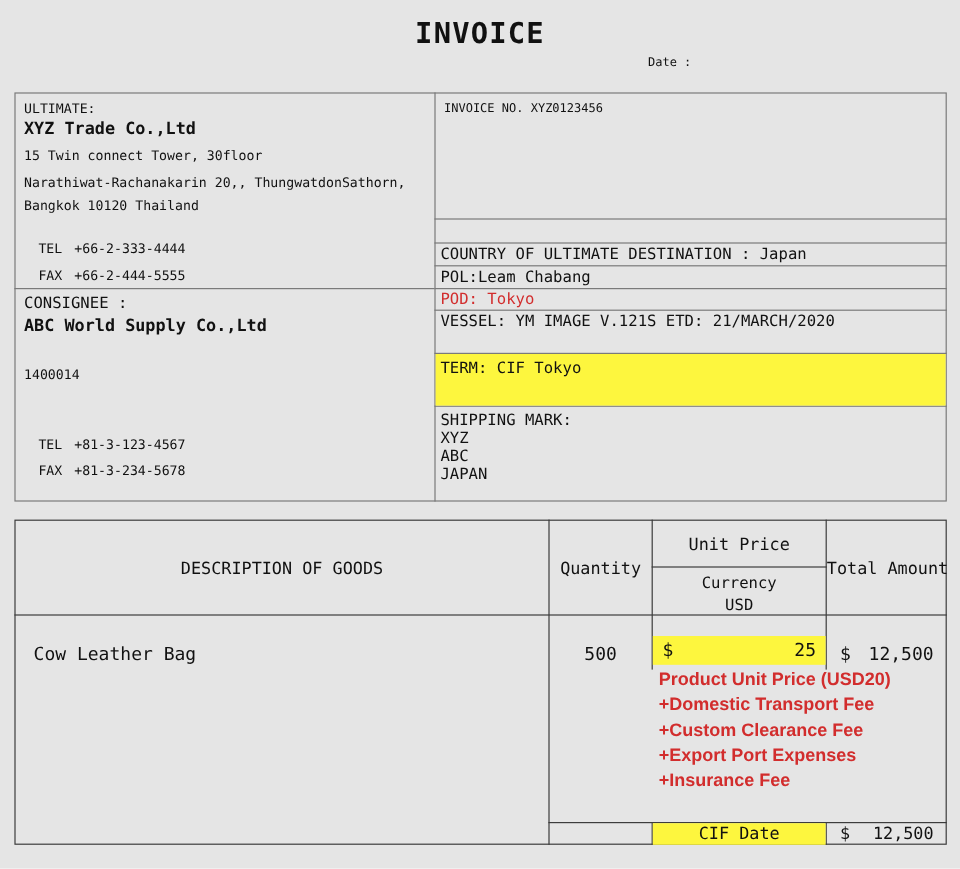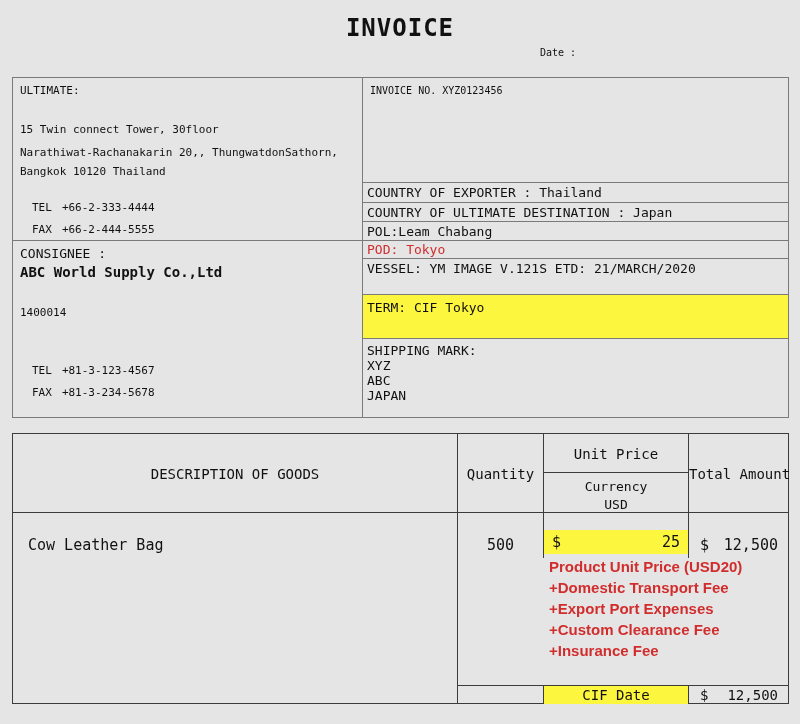--- a/index.html
+++ b/index.html
@@ -52,20 +52,21 @@
   <div class="hl light-line" style="left:362px;top:182px;width:427px"></div>
   <div class="hl light-line" style="left:362px;top:202px;width:427px"></div>
   <div class="hl light-line" style="left:362px;top:221px;width:427px"></div>
   <div class="hl light-line" style="left:362px;top:240px;width:427px"></div>
   <div class="hl light-line" style="left:362px;top:258px;width:427px"></div>
   <div class="hl light-line" style="left:362px;top:294px;width:427px"></div>
   <div class="hl light-line" style="left:362px;top:338px;width:427px"></div>
   <div class="fill hi" style="left:363px;top:295px;width:425px;height:43px"></div>
 
   <div class="t s11" style="left:20px;top:84px">ULTIMATE:</div>
+  <div class="t s14 b" style="left:20px;top:100px">XYZ Trade Co.,Ltd</div>
   <div class="t s11" style="left:20px;top:123px">15 Twin connect Tower, 30floor</div>
   <div class="t s11" style="left:20px;top:146px">Narathiwat-Rachanakarin 20,, ThungwatdonSathorn,</div>
   <div class="t s11" style="left:20px;top:165px">Bangkok 10120 Thailand</div>
   <div class="t s11 flexrow" style="left:32px;top:201px">
     <span>TEL</span>
     <span>+66-2-333-4444</span>
   </div>
   <div class="t s11 flexrow" style="left:32px;top:223px">
     <span>FAX</span>
     <span>+66-2-444-5555</span>
@@ -77,21 +78,20 @@
   <div class="t s11 flexrow" style="left:32px;top:364px">
     <span>TEL</span>
     <span>+81-3-123-4567</span>
   </div>
   <div class="t s11 flexrow" style="left:32px;top:386px">
     <span>FAX</span>
     <span>+81-3-234-5678</span>
   </div>
 
   <div class="t s12" style="left:370px;top:85px">INVOICE NO. XYZ0123456</div>
-  <div class="t s13" style="left:367px;top:185px">COUNTRY OF EXPORTER : Thailand</div>
   <div class="t s13" style="left:367px;top:205px">COUNTRY OF ULTIMATE DESTINATION : Japan</div>
   <div class="t s13" style="left:367px;top:224px">POL:Leam Chabang</div>
   <div class="t s13 red" style="left:367px;top:242px">POD: Tokyo</div>
   <div class="t s13" style="left:367px;top:261px">VESSEL: YM IMAGE V.121S ETD: 21/MARCH/2020</div>
   <div class="t s13" style="left:367px;top:300px">TERM: CIF Tokyo</div>
   <div class="t s13" style="left:367px;top:343px">SHIPPING MARK:</div>
   <div class="t s13" style="left:367px;top:358px">XYZ</div>
   <div class="t s13" style="left:367px;top:373px">ABC</div>
   <div class="t s13" style="left:367px;top:388px">JAPAN</div>
 
@@ -119,22 +119,22 @@
     <span>25</span>
   </div>
   <div class="t s15 between" style="left:700px;top:536px;width:78px">
     <span>$</span>
     <span>12,500</span>
   </div>
 
   <div class="anno">
     <div>Product Unit Price (USD20)</div>
     <div>+Domestic Transport Fee</div>
+    <div>+Custom Clearance Fee</div>
     <div>+Export Port Expenses</div>
-    <div>+Custom Clearance Fee</div>
     <div>+Insurance Fee</div>
   </div>
 
   <div class="fill hi ctr" style="left:544px;top:686px;width:144px;height:18px;font-size:14px;line-height:18px">
     <span>CIF Date</span>
   </div>
   <div class="t between" style="left:700px;top:687px;width:78px;font-size:14px">
     <span>$</span>
     <span>12,500</span>
   </div>

